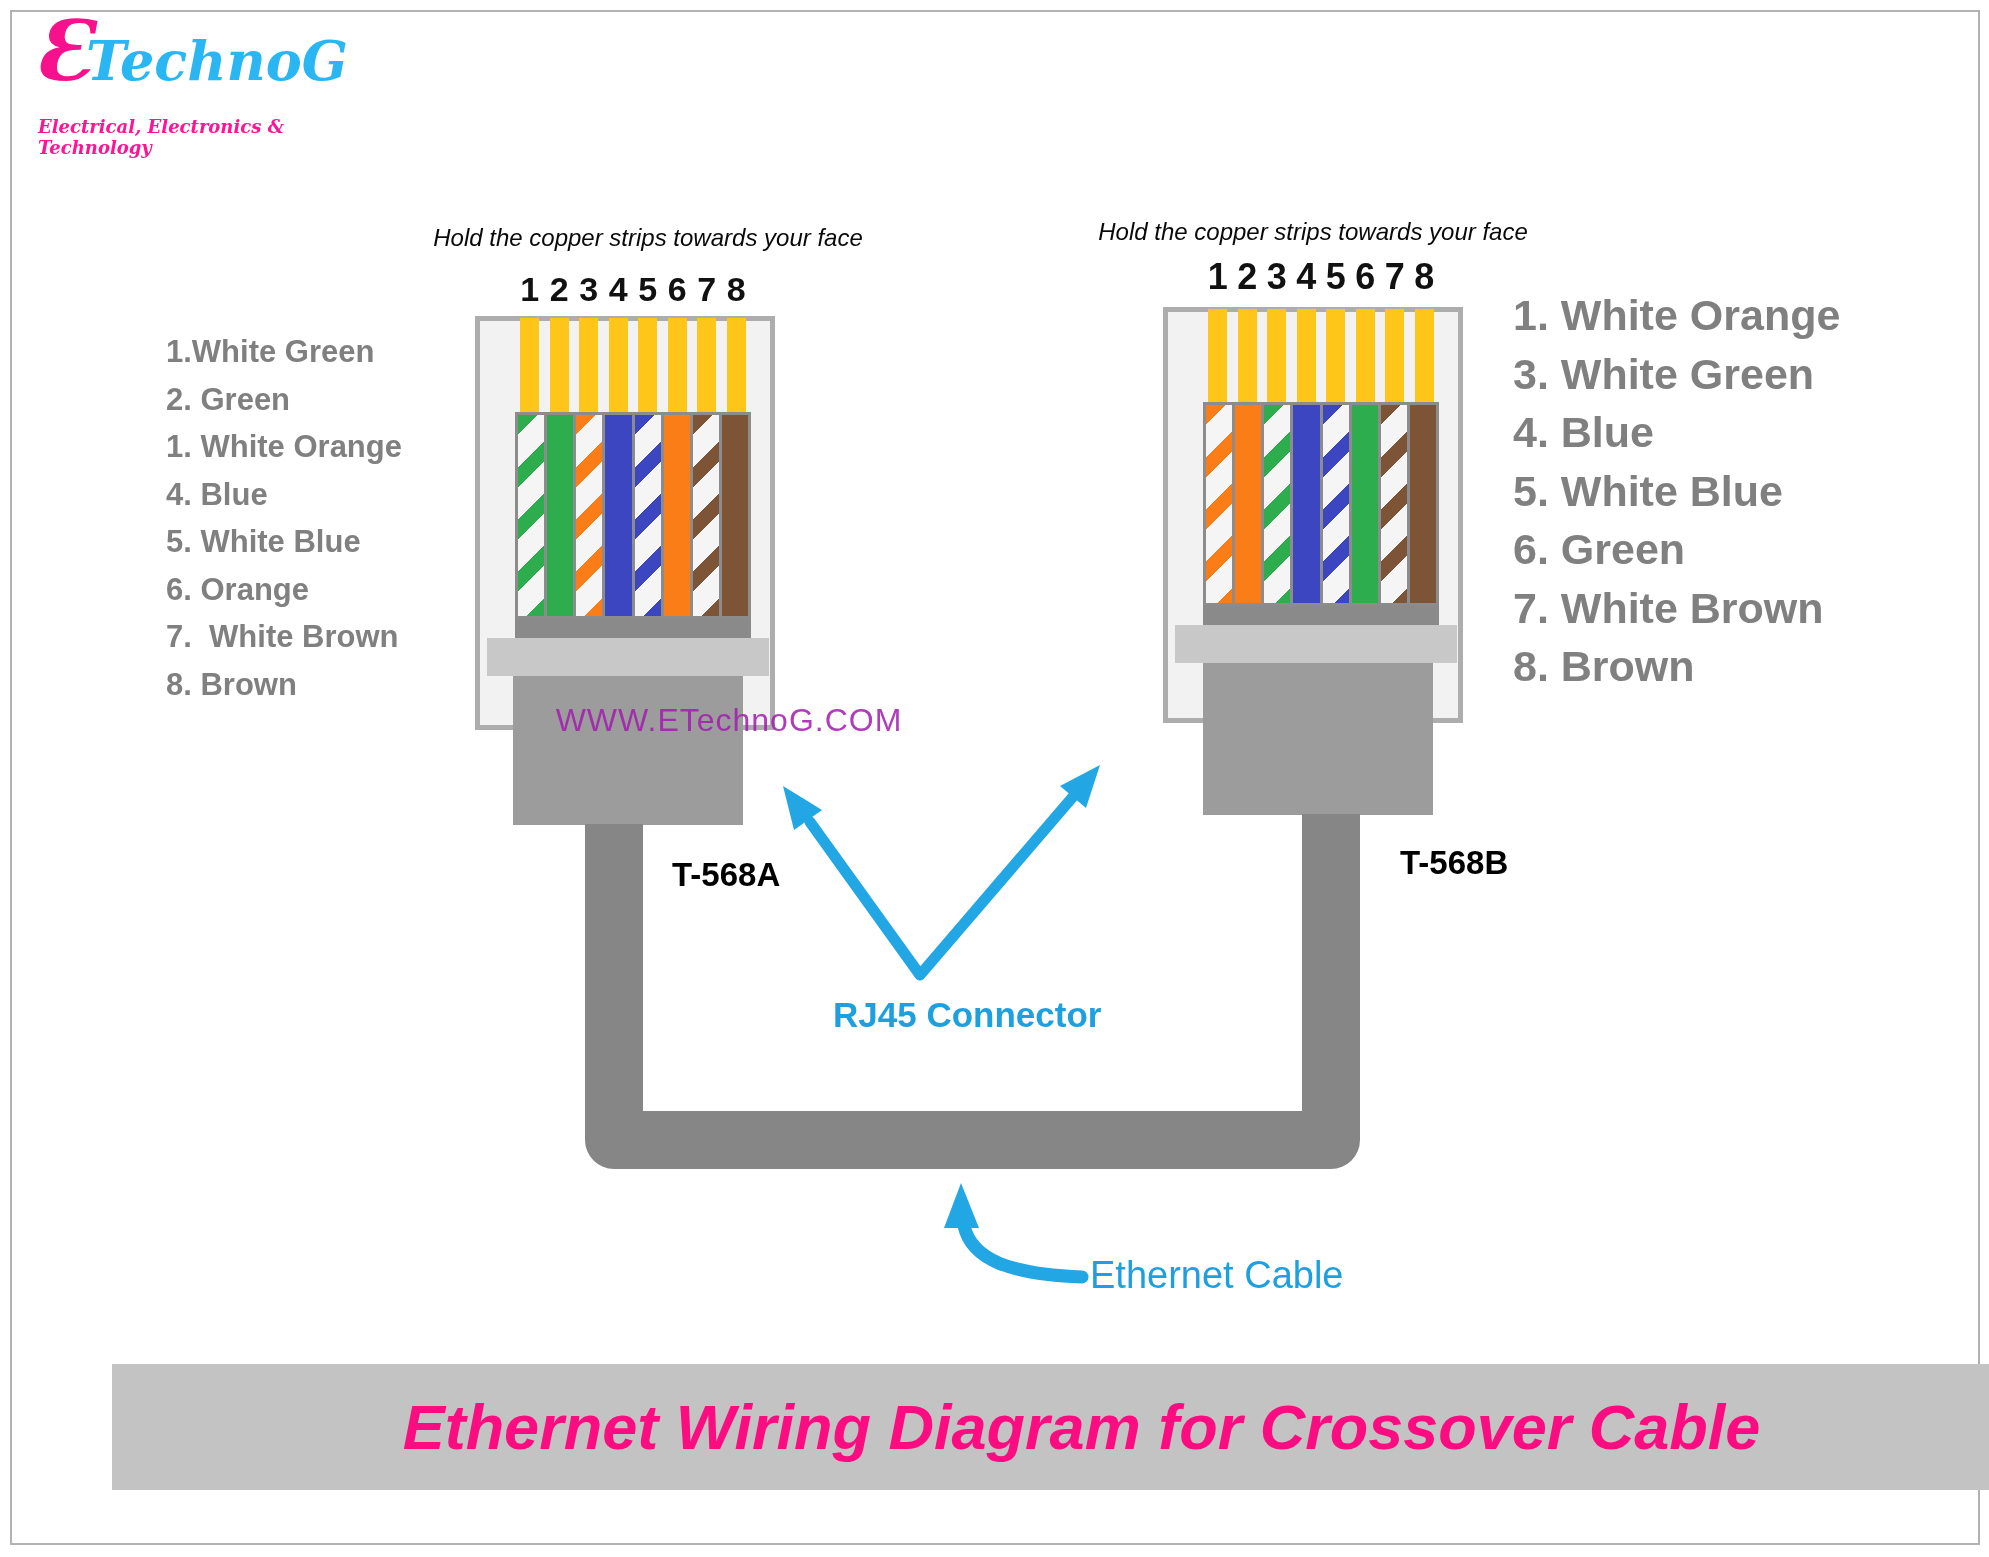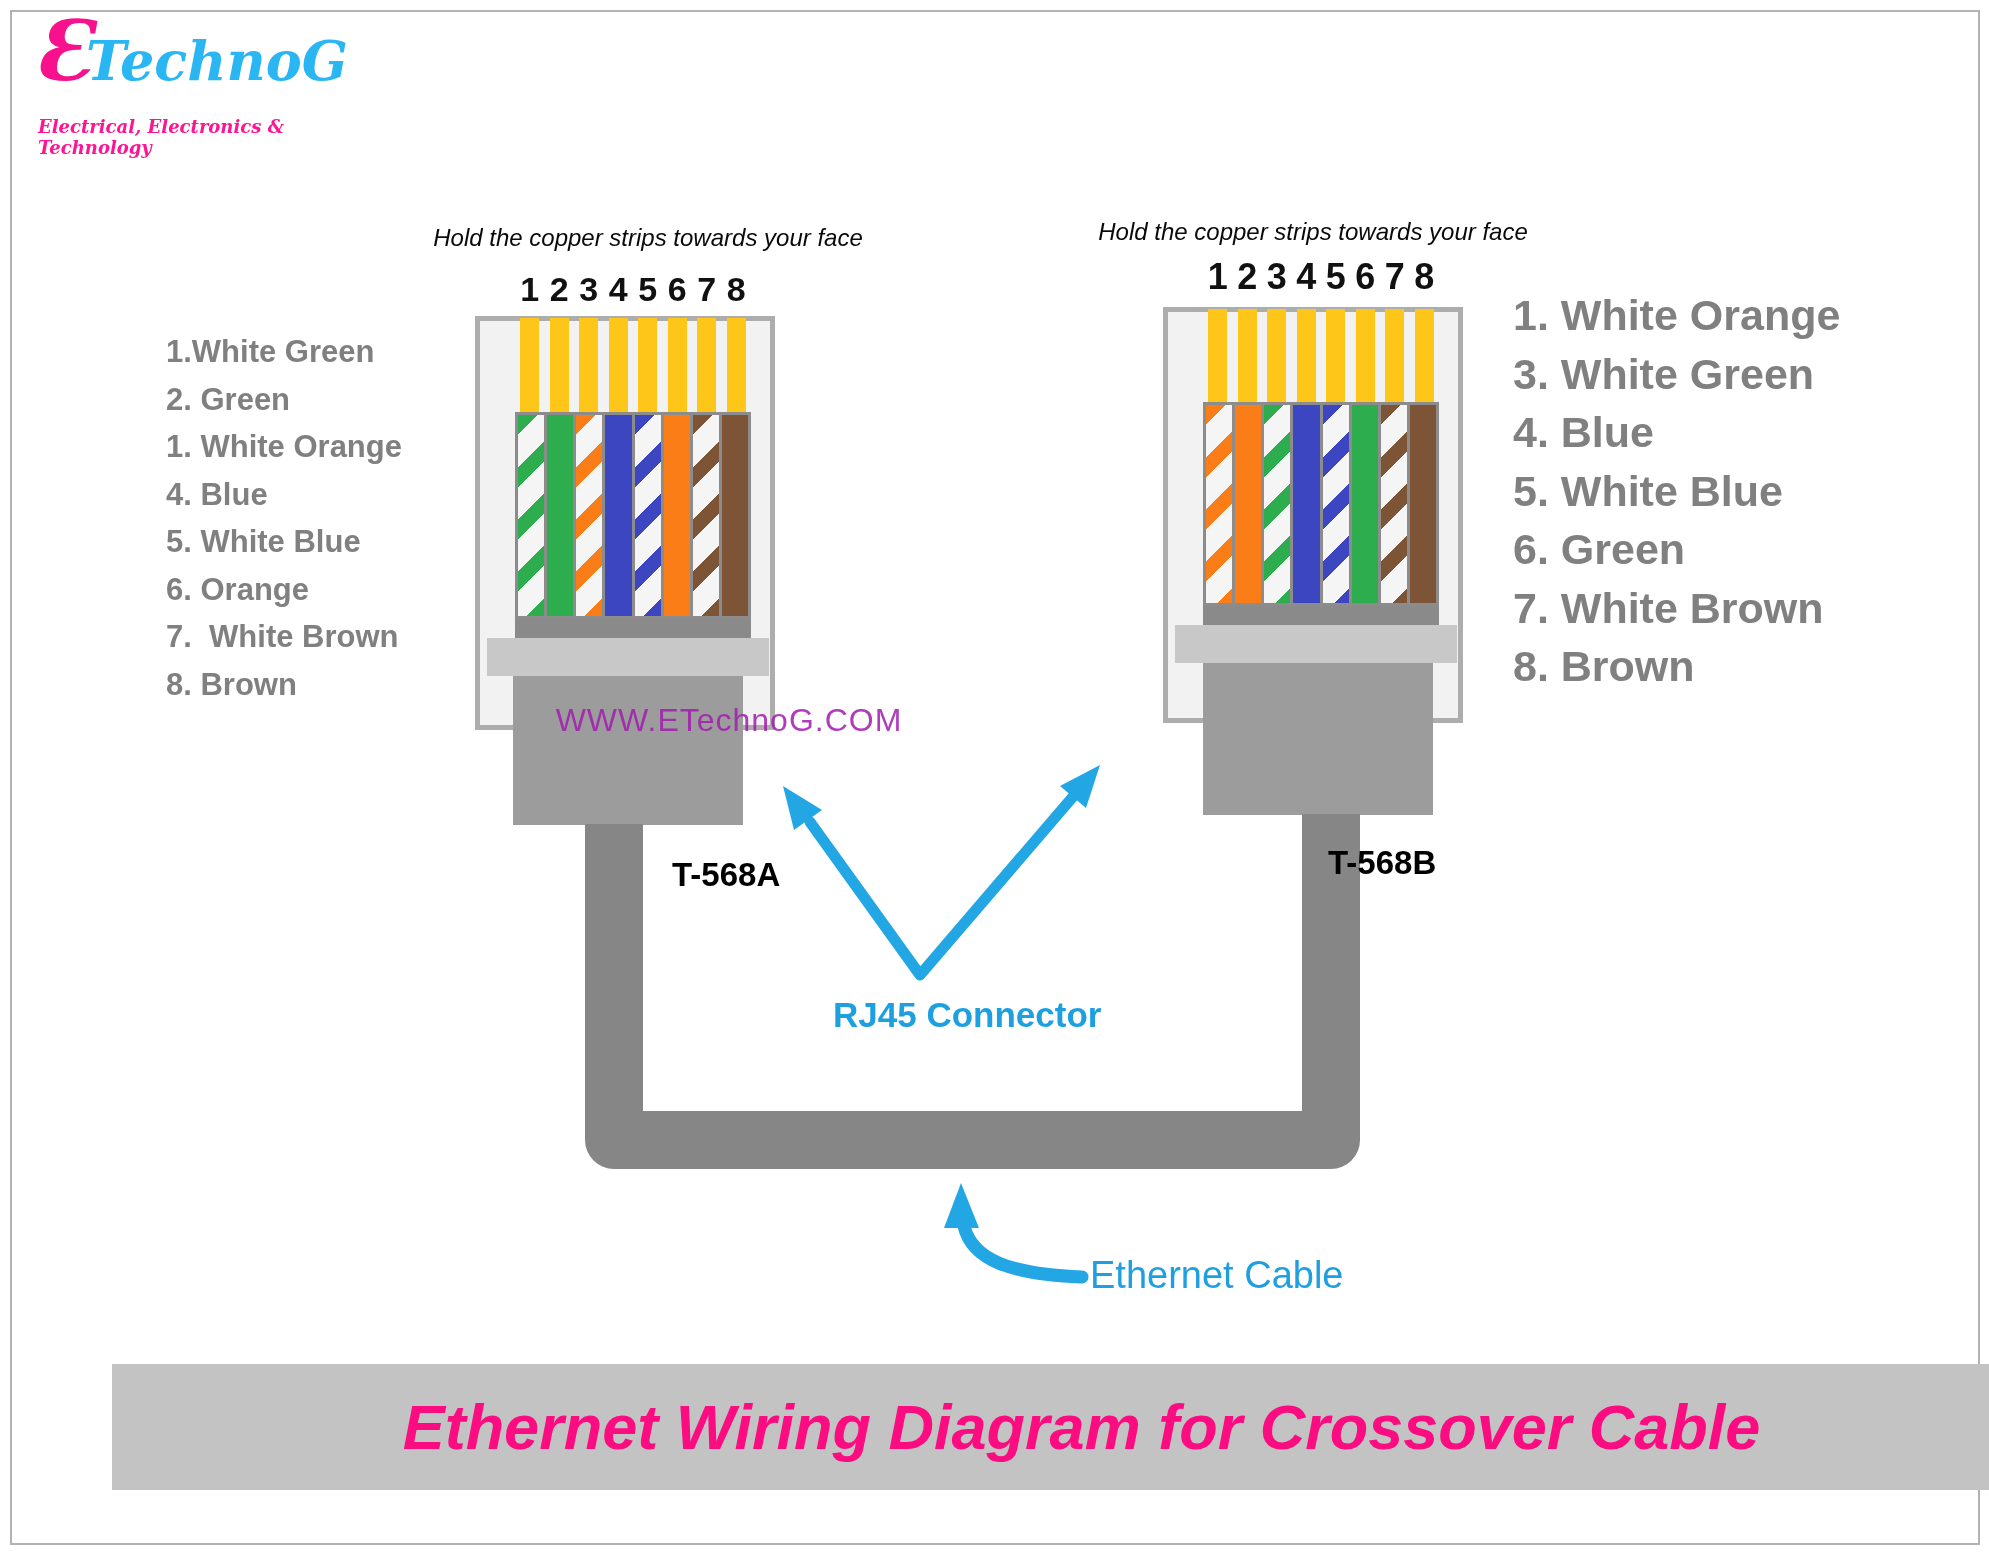--- a/index.html
+++ b/index.html
@@ -56,21 +56,21 @@
   
   #conn-b .hold-text { left:1313px; top:218px; }
   #conn-b .numbers   { left:1203px; top:256px; width:236px; }
   #conn-b .num-slot  { font-size:36px; }
   #conn-b .shell     { left:1163px; top:307px; width:300px; height:416px; }
   #conn-b .pins      { left:1203px; top:309px; width:236px; height:93px; }
   #conn-b .wires     { left:1203px; top:402px; width:236px; height:204px; }
   #conn-b .crimp     { left:1203px; top:606px; width:236px; height:19px; }
   #conn-b .latch     { left:1175px; top:625px; width:282px; height:38px; }
   #conn-b .boot      { left:1203px; top:663px; width:230px; height:152px; }
-  #conn-b .standard-label { left:1328px; top:844px; }
+  #conn-b .standard-label { left:1400px; top:844px; }
   #conn-b .legend    { left:1513px; top:286px; }
   #conn-b .legend-item { font-size:43px; line-height:58.5px; }
 
   .watermark { position:absolute; left:729px; top:702px; transform:translateX(-50%);
     font-size:32px; color:#a21caf; opacity:.85; letter-spacing:1px; z-index:5; white-space:nowrap; }
 
   .overlay { position:absolute; left:0; top:0; z-index:4; pointer-events:none; }
 
   .rj45-label { position:absolute; left:833px; top:995px; font-size:35px; font-weight:700; z-index:6; white-space:nowrap; }
   .eth-label  { position:absolute; left:1090px; top:1254px; font-size:38px; font-weight:400; z-index:6; white-space:nowrap; }

